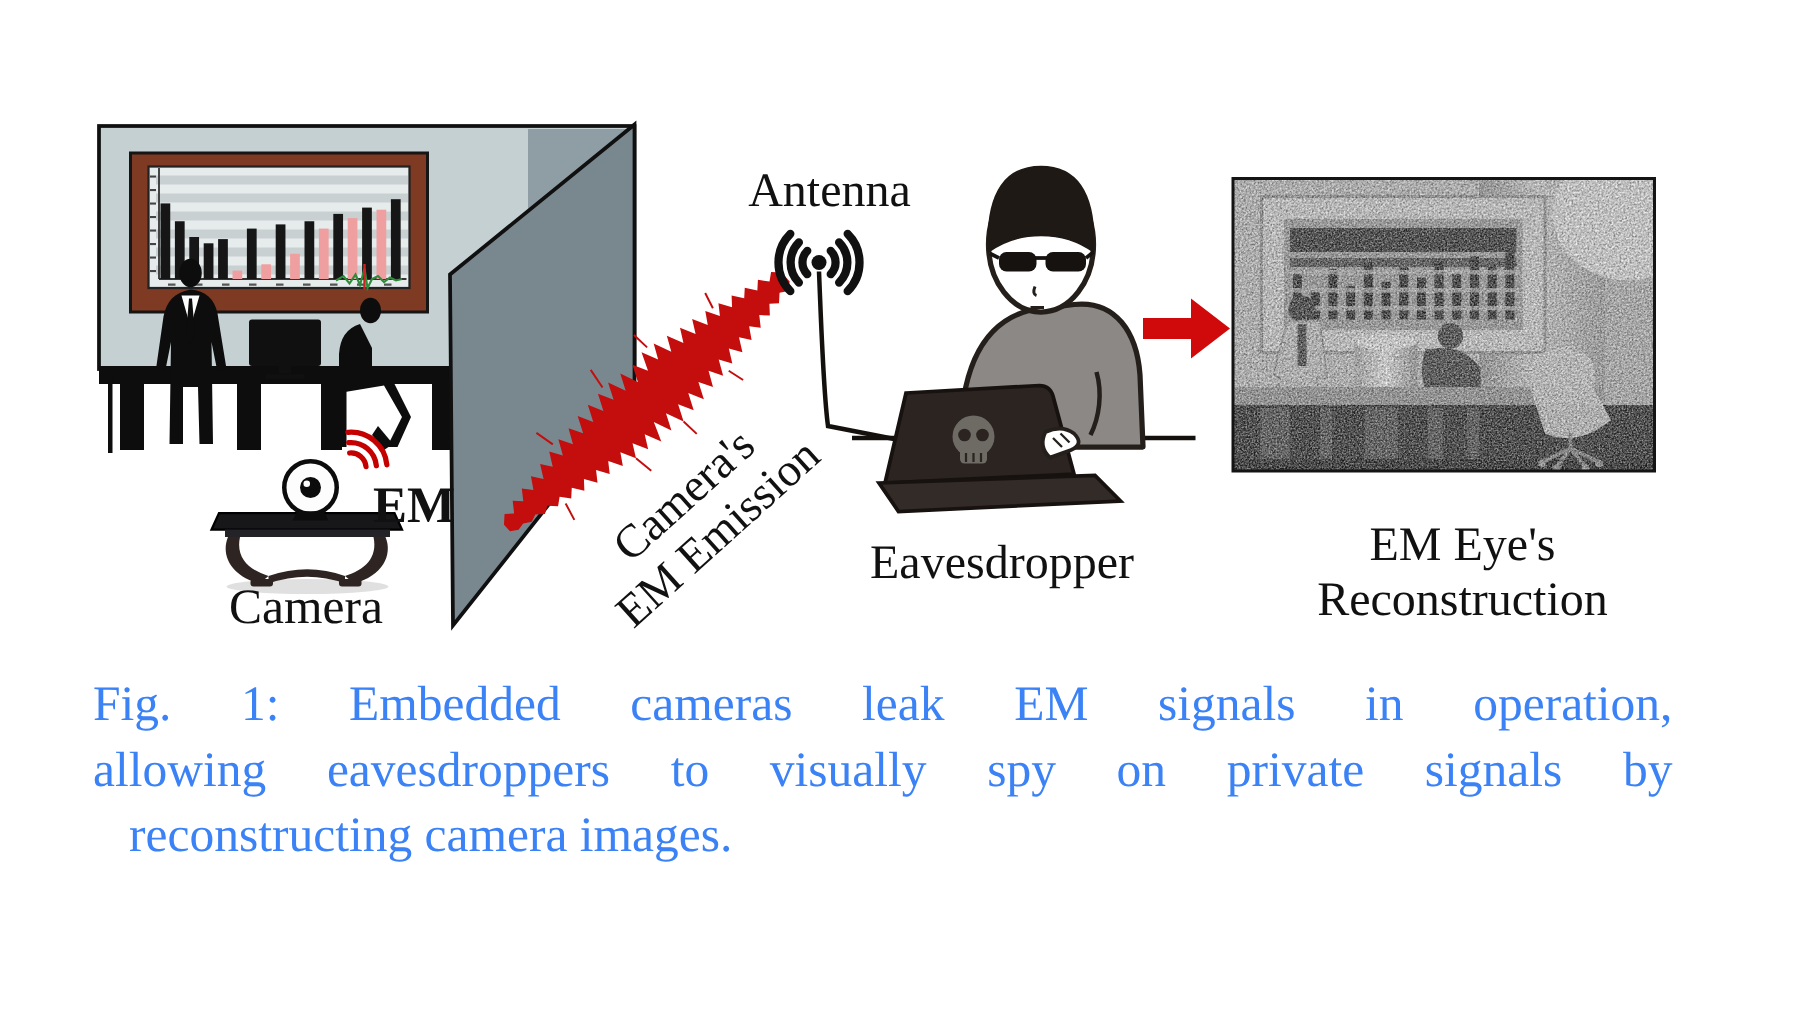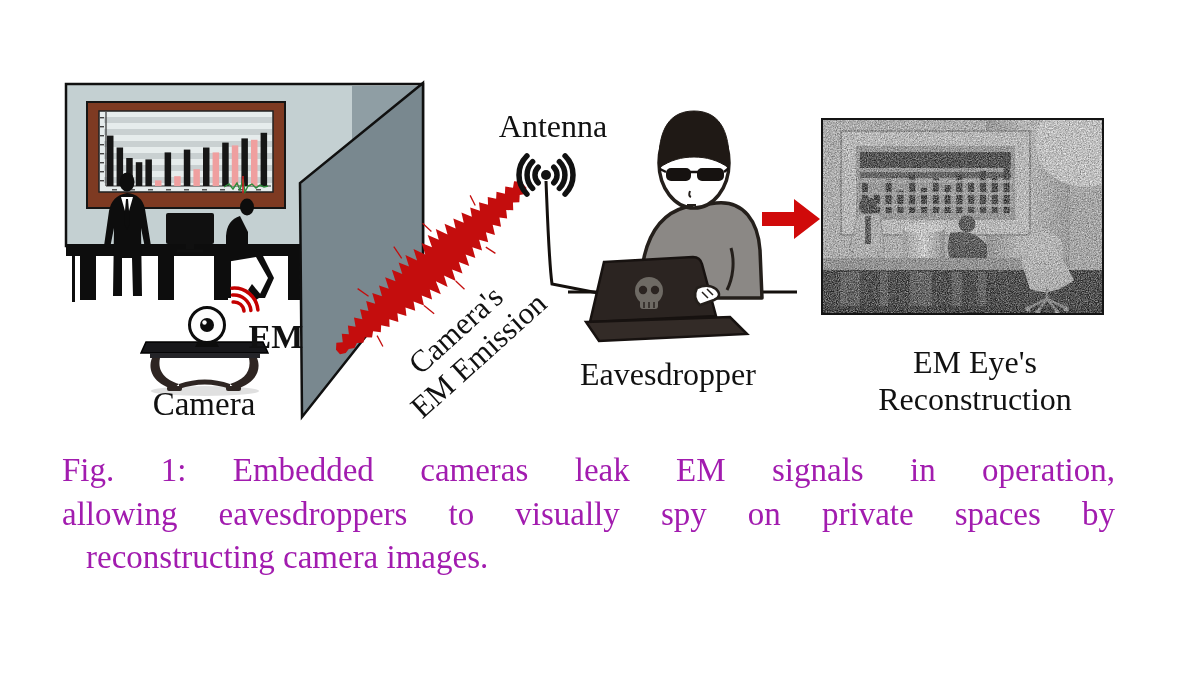--- a/index.html
+++ b/index.html
@@ -1,20 +1,20 @@
 <!DOCTYPE html>
 <html><head>
 <meta charset="utf-8">
 <style>
   html,body{margin:0;padding:0;background:#ffffff;}
   #stage{position:relative;width:1200px;height:675px;background:#ffffff;overflow:hidden;
          font-family:"Liberation Serif",serif;}
   #art{position:absolute;left:0;top:0;}
   .svg-label{font-family:"Liberation Serif",serif;fill:#111111;}
-  #caption{position:absolute;left:62px;top:449px;width:1053px;color:#a21caf;
+  #caption{position:absolute;left:62px;top:449px;width:1053px;color:#3b82f6;
            font-size:33px;line-height:43.5px;}
   .cap-line{text-align:justify;text-align-last:justify;white-space:nowrap_off;}
   .cap-line.last{text-align-last:left;margin-left:24px;}
 </style>
 </head>
 <body>
 
 <div id="stage">
 
 <svg id="art" width="1200" height="675" viewBox="0 0 1200 675">
@@ -308,17 +308,17 @@
     <rect x="822" y="119" width="281" height="195" filter="url(#noiseWhite)" opacity="0.5"></rect>
   </g>
   <rect x="822" y="119" width="281" height="195" fill="none" stroke="#141414" stroke-width="2"></rect>
 
   <text x="975" y="373" text-anchor="middle" font-size="32" class="svg-label">EM Eye's</text>
   <text x="975" y="410" text-anchor="middle" font-size="32" class="svg-label">Reconstruction</text>
 </svg>
 
 <div id="caption">
   <div class="cap-line">Fig. 1: Embedded cameras leak EM signals in operation,</div>
-  <div class="cap-line">allowing eavesdroppers to visually spy on private spaces by</div>
+  <div class="cap-line">allowing eavesdroppers to visually spy on private signals by</div>
   <div class="cap-line last">reconstructing camera images.</div>
 </div>
 
 </div>
 
 </body></html>

